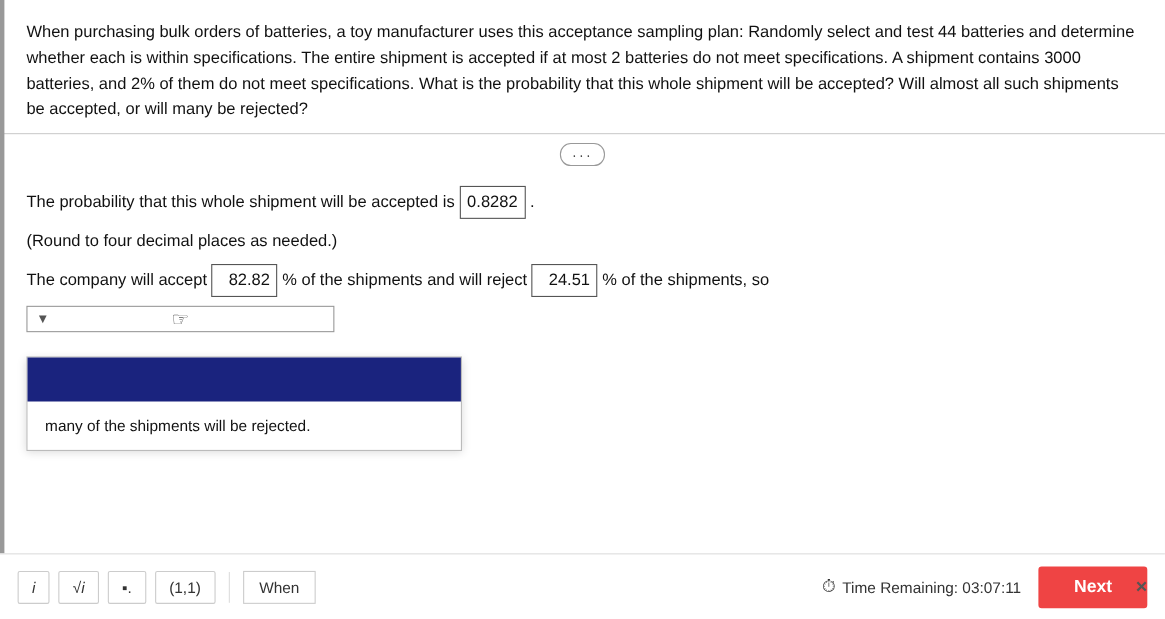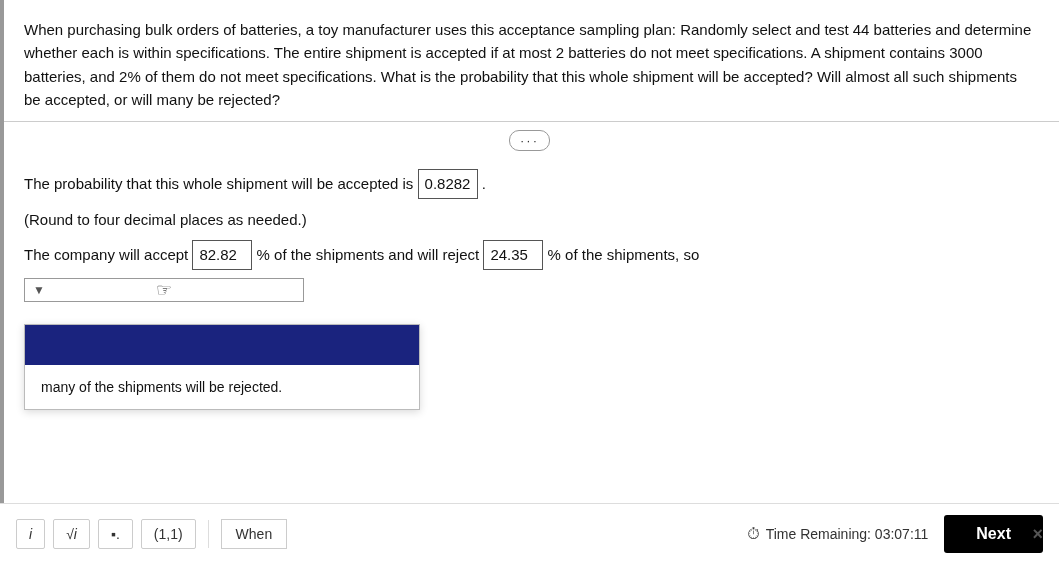--- a/index.html
+++ b/index.html
@@ -53,21 +53,21 @@
     }
     .answer-line {
       margin-bottom: 8px;
       line-height: 1.7;
     }
     .answer-box {
       display: inline-block;
       border: 1px solid #555;
       padding: 1px 6px;
       min-width: 60px;
-      text-align: left;
+      text-align: right;
       background: #fff;
       font-size: 15px;
     }
     .dropdown-row {
       display: flex;
       align-items: center;
       margin-top: 8px;
     }
     .dropdown-trigger {
       border: 1px solid #999;
@@ -165,21 +165,21 @@
       font-size: 14px;
       color: #333;
       display: flex;
       align-items: center;
       gap: 6px;
     }
     .clock-icon {
       font-size: 16px;
     }
     .next-btn {
-      background: #000000;
+      background: #ef4444;
       color: #fff;
       border: none;
       padding: 10px 32px;
       font-size: 16px;
       font-weight: bold;
       cursor: pointer;
       border-radius: 3px;
     }
     .close-x {
       position: absolute;
@@ -226,21 +226,21 @@
       <span class="answer-box">0.8282</span>
       <span>.</span>
     </div>
     <div class="answer-line">
       <span>(Round to four decimal places as needed.)</span>
     </div>
     <div class="answer-line">
       <span>The company will accept</span>
       <span class="answer-box">82.82</span>
       <span>% of the shipments and will reject</span>
-      <span class="answer-box">24.35</span>
+      <span class="answer-box">24.51</span>
       <span>% of the shipments, so</span>
     </div>
 
     <div class="dropdown-row">
       <div class="dropdown-trigger">
         <span class="cursor-icon">☞</span>
         <span class="chevron-down">▼</span>
       </div>
     </div>
 

